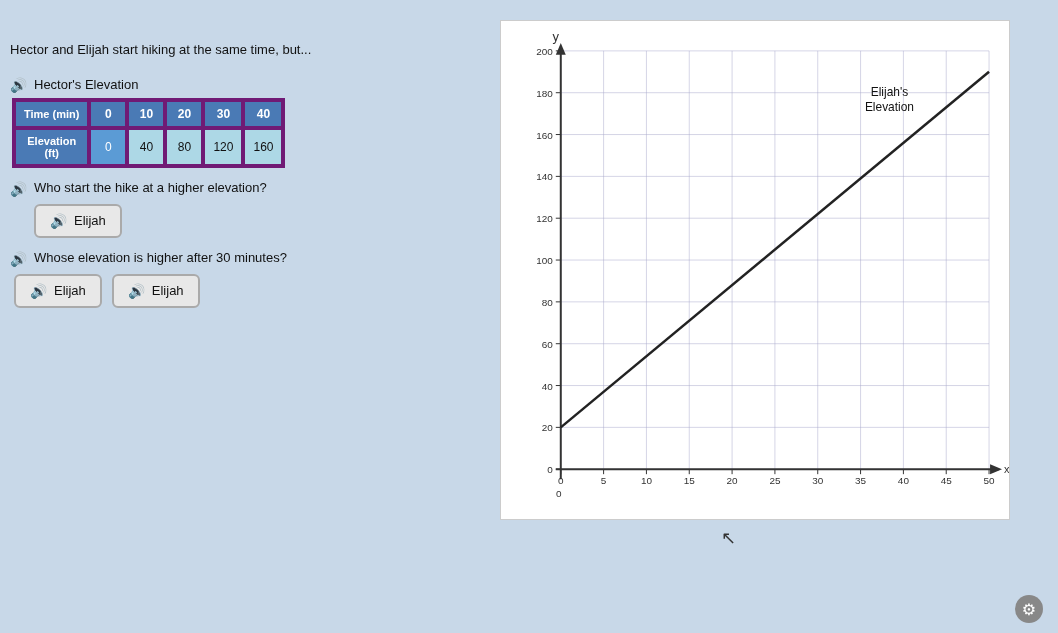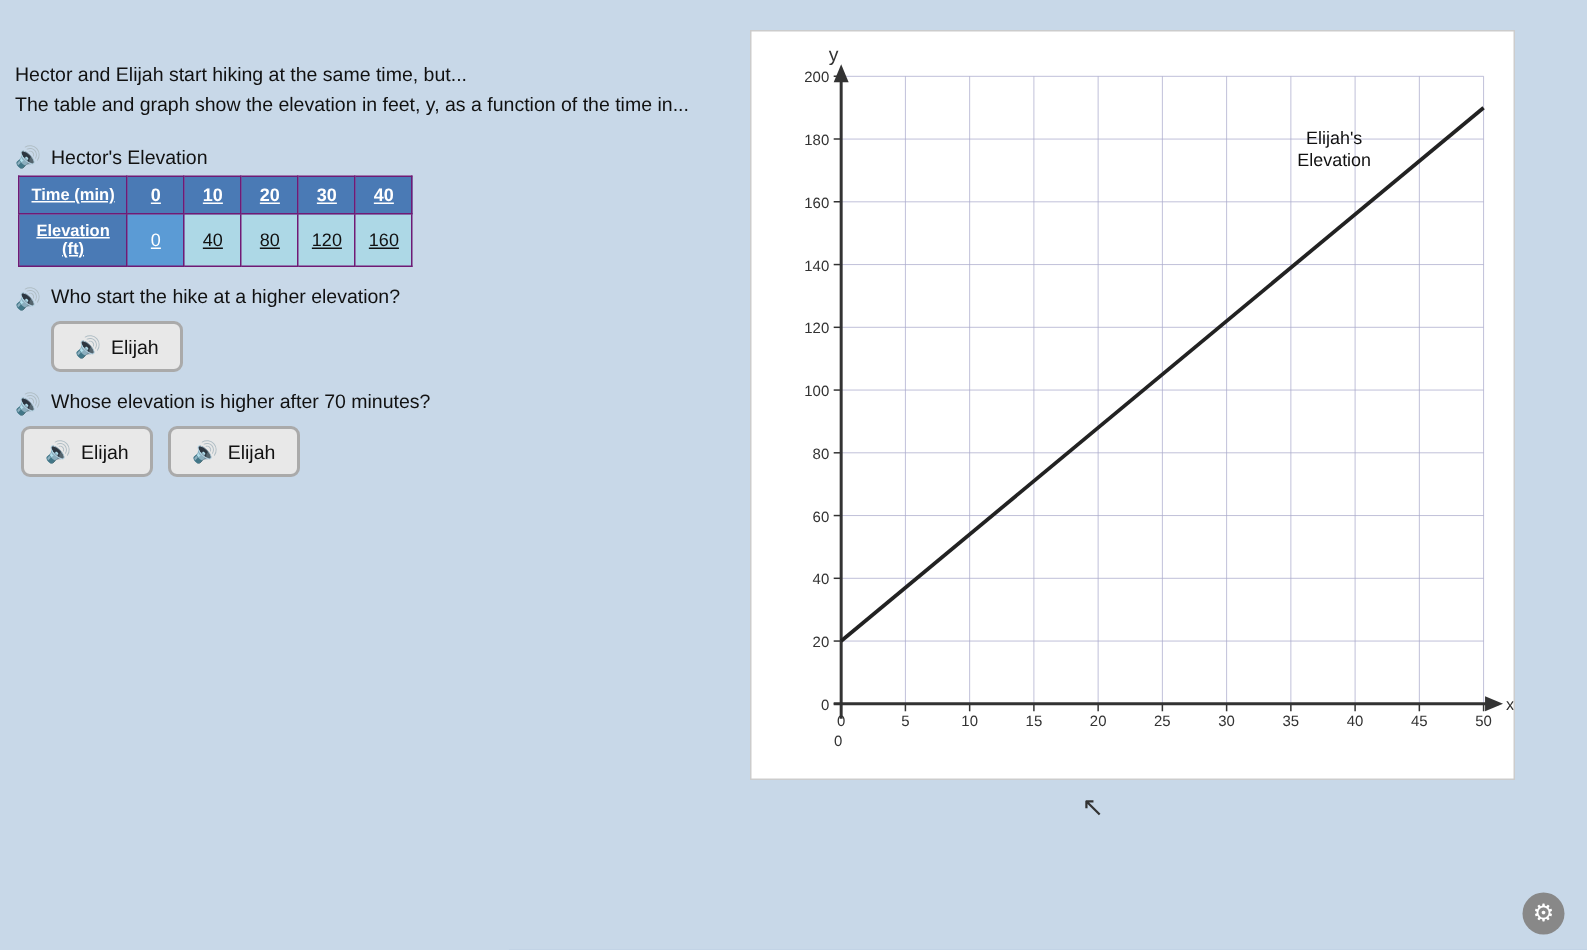--- a/index.html
+++ b/index.html
@@ -61,26 +61,25 @@
       font-size: 14px;
     }
 
     
     .elevation-table {
       border-collapse: collapse;
       margin-left: 2px;
     }
 
     .elevation-table th, .elevation-table td {
-      border: 1px solid #701a75;
+      border: 4px solid #701a75;
       padding: 5px 8px;
       text-align: center;
       font-size: 12px;
       min-width: 38px;
-      text-decoration: underline;
     }
 
     .elevation-table .header-cell {
       background: #4a7ab5;
       color: white;
       font-weight: bold;
     }
 
     .elevation-table .label-cell {
       background: #4a7ab5;
@@ -175,21 +174,20 @@
   </style>
 </head>
 <body>
 
 <div class="main-container">
 
   <div class="left-panel">
 
     <div class="intro-text">
       <span>Hector and Elijah start hiking at the same time, but...</span><br>
-      <span>The table and graph show the elevation in feet, y, as a function of the time in...</span>
     </div>
 
     <div>
       <div class="section-label">
         <span class="speaker-icon">🔊</span>
         <span>Hector's Elevation</span>
       </div>
 
       <table class="elevation-table">
         <tbody>
@@ -222,21 +220,21 @@
         <button class="answer-btn">
           <span class="speaker-icon">🔊</span>
           <span>Elijah</span>
         </button>
       </div>
     </div>
 
     <div>
       <div class="question-text">
         <span class="speaker-icon">🔊</span>
-        <span>Whose elevation is higher after 70 minutes?</span>
+        <span>Whose elevation is higher after 30 minutes?</span>
       </div>
       <div class="buttons-row" style="margin-top: 6px; margin-left: 4px;">
         <button class="answer-btn">
           <span class="speaker-icon">🔊</span>
           <span>Elijah</span>
         </button>
         <button class="answer-btn">
           <span class="speaker-icon">🔊</span>
           <span>Elijah</span>
         </button>

